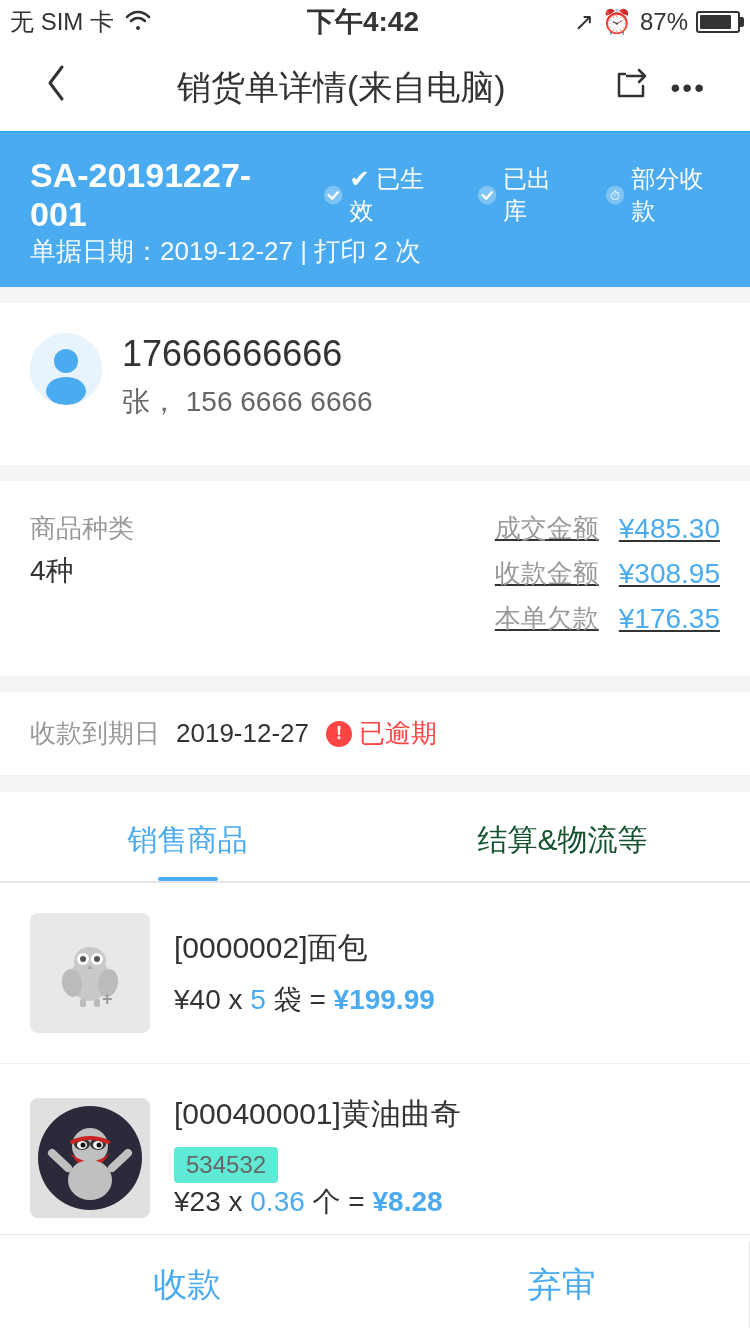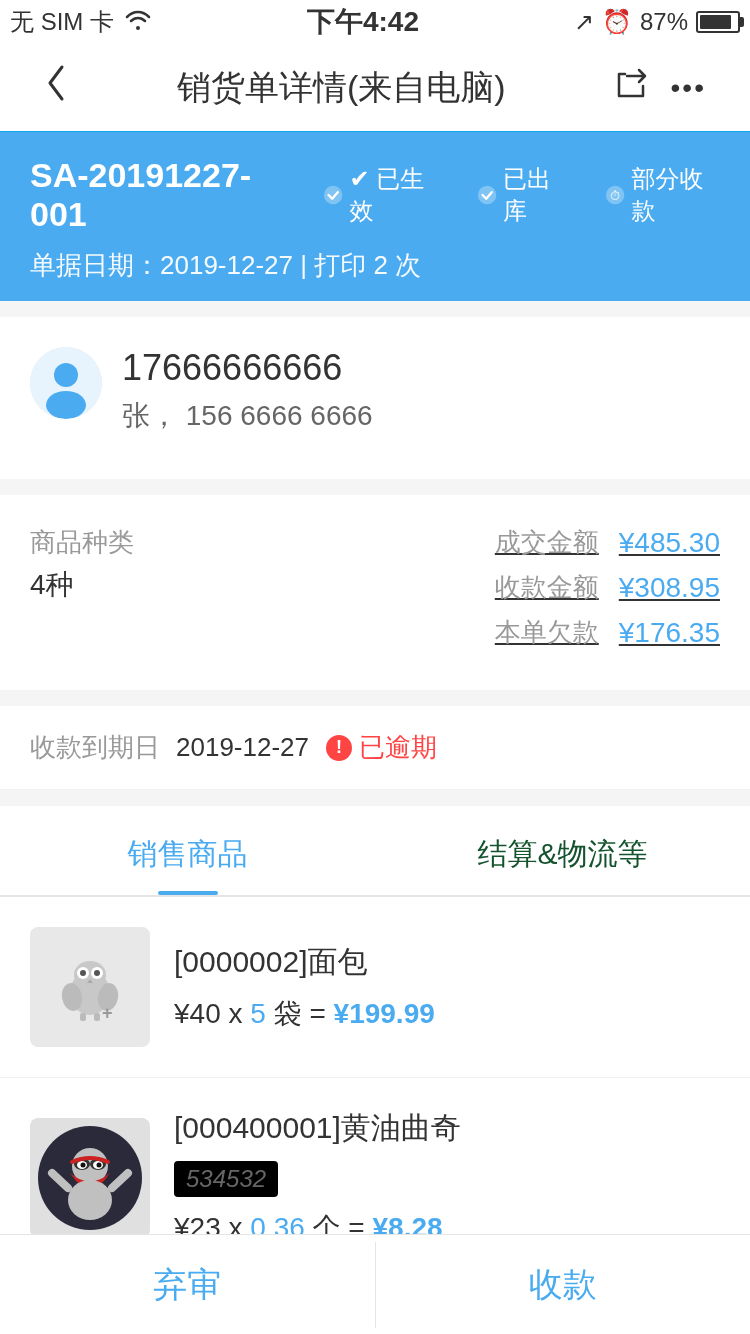--- a/index.html
+++ b/index.html
@@ -56,21 +56,20 @@
 
     
     .header-banner {
       background: #4AABF0;
       padding: 24px 30px 18px;
     }
     .banner-top {
       display: flex;
       align-items: center;
       gap: 36px;
-      margin-bottom: 14px;
     }
     .order-number { font-size: 34px; font-weight: 700; color: #fff; }
     .badge {
       display: inline-flex; align-items: center; gap: 6px;
       font-size: 24px; color: #fff; font-weight: 500;
     }
     .banner-bottom { font-size: 26px; color: #fff; opacity: 0.95; }
 
     
     .customer-section {
@@ -179,25 +178,24 @@
     .product-thumb-placeholder {
       width: 100%; height: 100%;
       background: #e8e8e8;
       display: flex; align-items: center; justify-content: center;
     }
     .product-info { flex: 1; }
     .product-name { font-size: 30px; color: #333; margin-bottom: 12px; }
     .product-sku {
       display: inline-block;
       font-size: 24px; color: #666;
-      background: #000000;
+      background: #5eead4;
       border-radius: 4px;
       padding: 4px 12px;
-      margin-bottom: 12px;
-      font-style: italic;
+      margin-bottom: 0;
     }
     .product-price { font-size: 28px; color: #333; }
     .price-highlight { color: #4AABF0; }
     .price-total { color: #4AABF0; font-weight: 600; }
 
     
     .bottom-bar {
       position: fixed;
       bottom: 0; left: 0;
       width: 750px;
@@ -437,15 +435,15 @@
           <span class="price-total">¥8.28</span>
         </div>
       </div>
     </div>
 
     <div style="height: 40px; background: #fff; border-top: 1px solid #f0f0f0;"></div>
   </div>
 </div>
 
 <div class="bottom-bar">
+  <div class="bottom-btn bottom-btn-right">收款</div>
   <div class="bottom-btn bottom-btn-left">弃审</div>
-  <div class="bottom-btn bottom-btn-right">收款</div>
 </div>
 
 </body></html>

